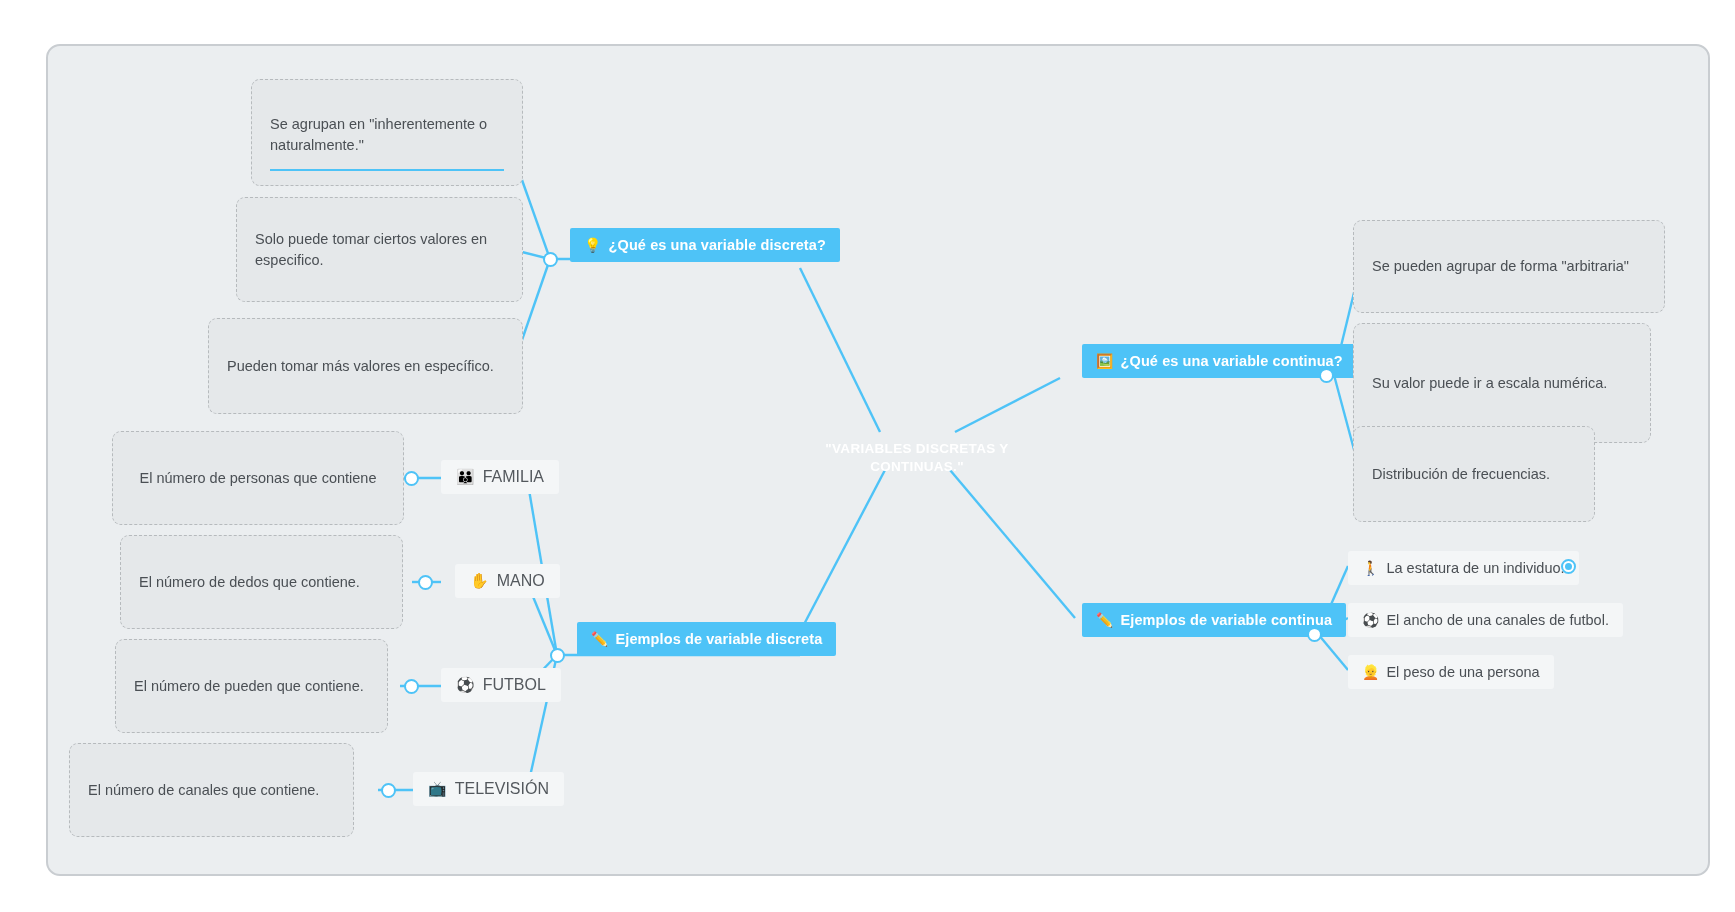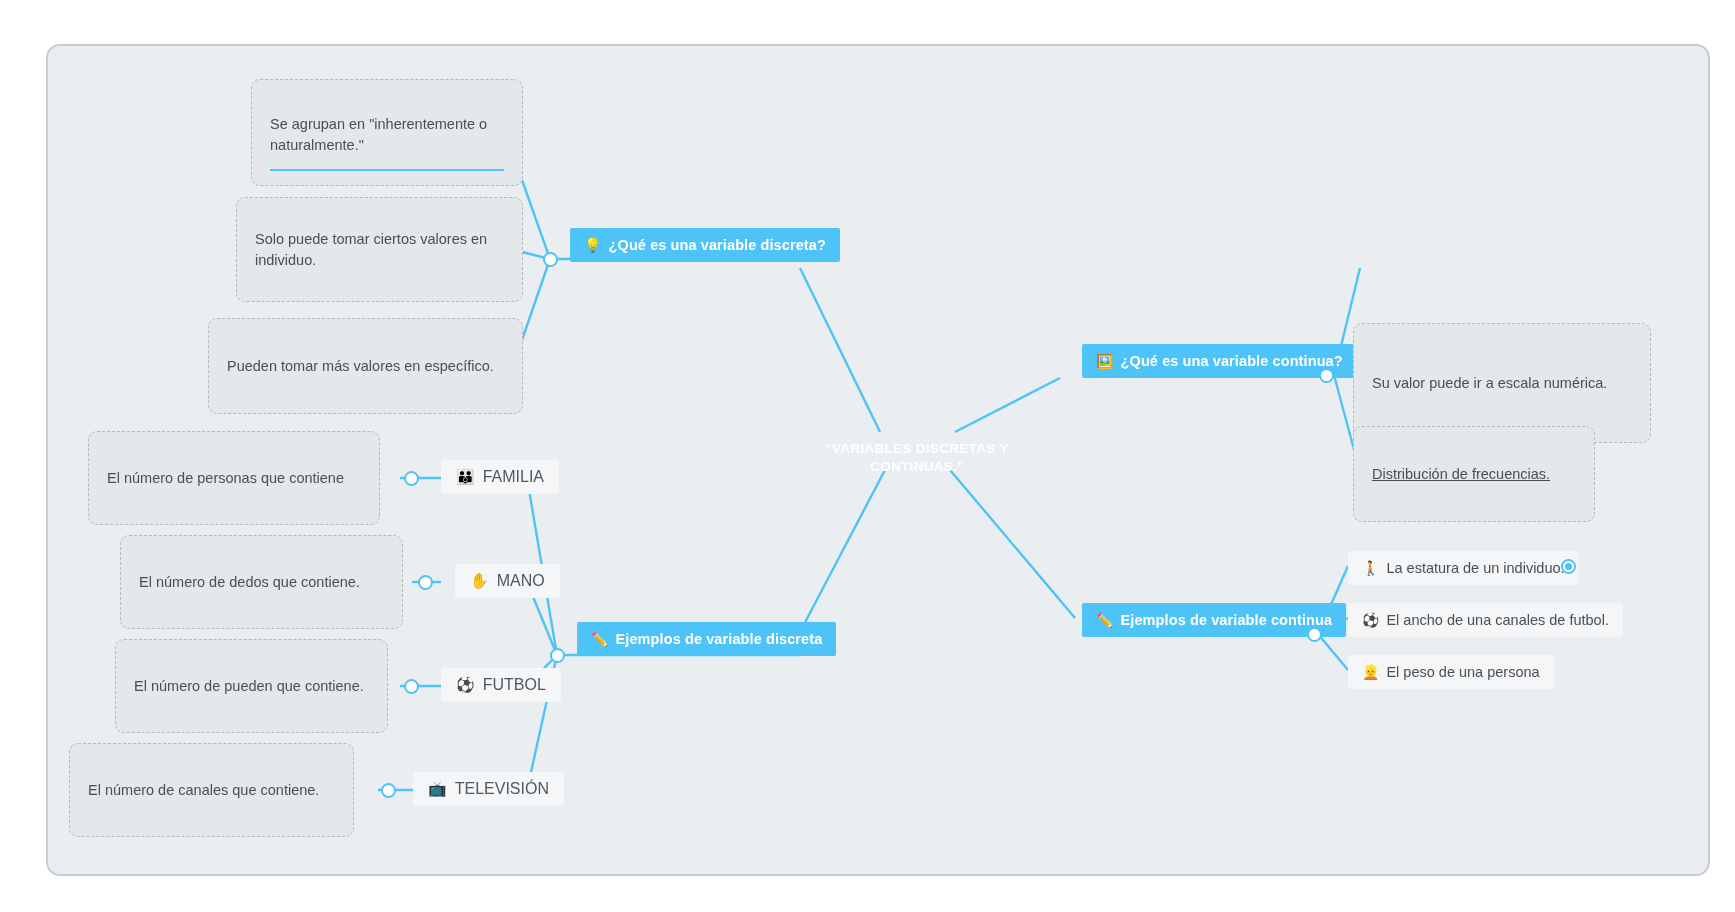--- a/index.html
+++ b/index.html
@@ -205,41 +205,41 @@
     <span class="emoji">💡</span>
     <span>¿Qué es una variable discreta?</span>
   </div>
 
   <div class="node box-dashed with-rule" style="left:251px; top:79px; width:272px; height:107px;">
     <span class="txt">Se agrupan en "inherentemente o naturalmente."</span>
     <span class="box-rule"></span>
   </div>
 
   <div class="node box-dashed" style="left:236px; top:197px; width:287px; height:105px;">
-    <span class="txt">Solo puede tomar ciertos valores en individuo.</span>
+    <span class="txt">Solo puede tomar ciertos valores en especifico.</span>
   </div>
 
   <div class="node box-dashed" style="left:208px; top:318px; width:315px; height:96px;">
     <span class="txt">Pueden tomar más valores en específico.</span>
   </div>
 
   <div class="dot" style="left:543px; top:252px;"></div>
 
   <div class="node box-blue" style="left:577px; top:622px;">
     <span class="emoji">✏️</span>
     <span>Ejemplos de variable discreta</span>
   </div>
 
   <div class="dot" style="left:550px; top:648px;"></div>
 
   <div class="node box-chip" style="left:441px; top:460px;">
     <span class="emoji">👪</span>
     <span>FAMILIA</span>
   </div>
-  <div class="node box-dashed" style="left:88px; top:431px; width:292px; height:94px;">
+  <div class="node box-dashed" style="left:112px; top:431px; width:292px; height:94px;text-align:center;">
     <span class="txt">El número de personas que contiene</span>
   </div>
   <div class="dot" style="left:404px; top:471px;"></div>
 
   <div class="node box-chip" style="left:455px; top:564px;">
     <span class="emoji">✋</span>
     <span>MANO</span>
   </div>
   <div class="node box-dashed" style="left:120px; top:535px; width:283px; height:94px;justify-content:flex-end;">
     <span class="txt">El número de dedos que contiene.</span>
@@ -262,26 +262,29 @@
   <div class="node box-dashed" style="left:69px; top:743px; width:285px; height:94px;">
     <span class="txt">El número de canales que contiene.</span>
   </div>
   <div class="dot" style="left:381px; top:783px;"></div>
 
   <div class="node box-blue" style="left:1082px; top:344px;">
     <span class="emoji">🖼️</span>
     <span>¿Qué es una variable continua?</span>
   </div>
 
+  <div class="node box-dashed" style="left:1353px; top:220px; width:312px; height:93px;">
+    <span class="txt">Se pueden agrupar de forma "arbitraria"</span>
+  </div>
 
   <div class="node box-dashed" style="left:1353px; top:323px; width:298px; height:120px;">
     <span class="txt">Su valor puede ir a escala numérica.</span>
   </div>
 
-  <div class="node box-dashed" style="left:1353px; top:426px; width:242px; height:96px;text-decoration:underline;">
+  <div class="node box-dashed" style="left:1353px; top:426px; width:242px; height:96px;">
     <span class="txt">Distribución de frecuencias.</span>
   </div>
 
   <div class="dot" style="left:1319px; top:368px;"></div>
 
   <div class="node box-blue" style="left:1082px; top:603px;">
     <span class="emoji">✏️</span>
     <span>Ejemplos de variable continua</span>
   </div>
 

